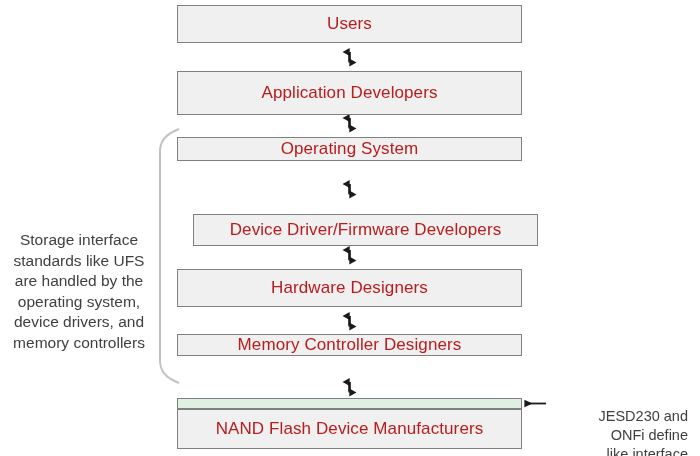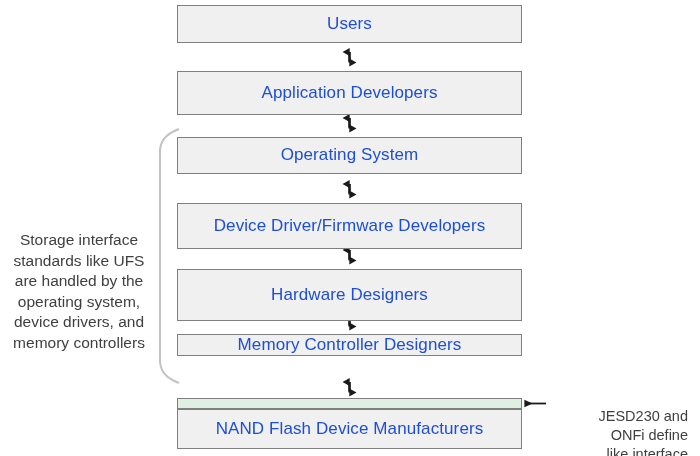--- a/index.html
+++ b/index.html
@@ -24,21 +24,21 @@
   .stack-box {
     position: absolute;
     left: 177px;
     width: 345px;
     box-sizing: border-box;
     background: #f0f0f0;
     border: 1.5px solid #7f7f7f;
     display: flex;
     align-items: center;
     justify-content: center;
-    color: #1d4ed8;
+    color: #b91c1c;
     font-size: 17px;
     line-height: 1.1;
     letter-spacing: 0.1px;
     white-space: nowrap;
   }
   .stack-box .box-label {
     display: block;
     text-align: center;
   }
 
@@ -157,29 +157,29 @@
   </svg>
 
   <div class="stack-box" style="top:5px;height:38px;">
     <span class="box-label">Users</span>
   </div>
 
   <div class="stack-box" style="top:71px;height:44px;">
     <span class="box-label">Application Developers</span>
   </div>
 
-  <div class="stack-box" style="top:137px;height:37px;">
+  <div class="stack-box" style="top:137px;height:24px;">
     <span class="box-label">Operating System</span>
   </div>
 
-  <div class="stack-box" style="top:203px;height:46px;">
+  <div class="stack-box" style="top:214px;height:32px;margin-left:16px;">
     <span class="box-label">Device Driver/Firmware Developers</span>
   </div>
 
-  <div class="stack-box" style="top:269px;height:52px;justify-content:center;">
+  <div class="stack-box" style="top:269px;height:38px;justify-content:center;">
     <span class="box-label">Hardware Designers</span>
   </div>
 
   <div class="stack-box" style="top:334px;height:22px;">
     <span class="box-label">Memory Controller Designers</span>
   </div>
 
   <div class="interface-strip" style="top:398px;"></div>
 
   <div class="stack-box" style="top:409px;height:40px;">

